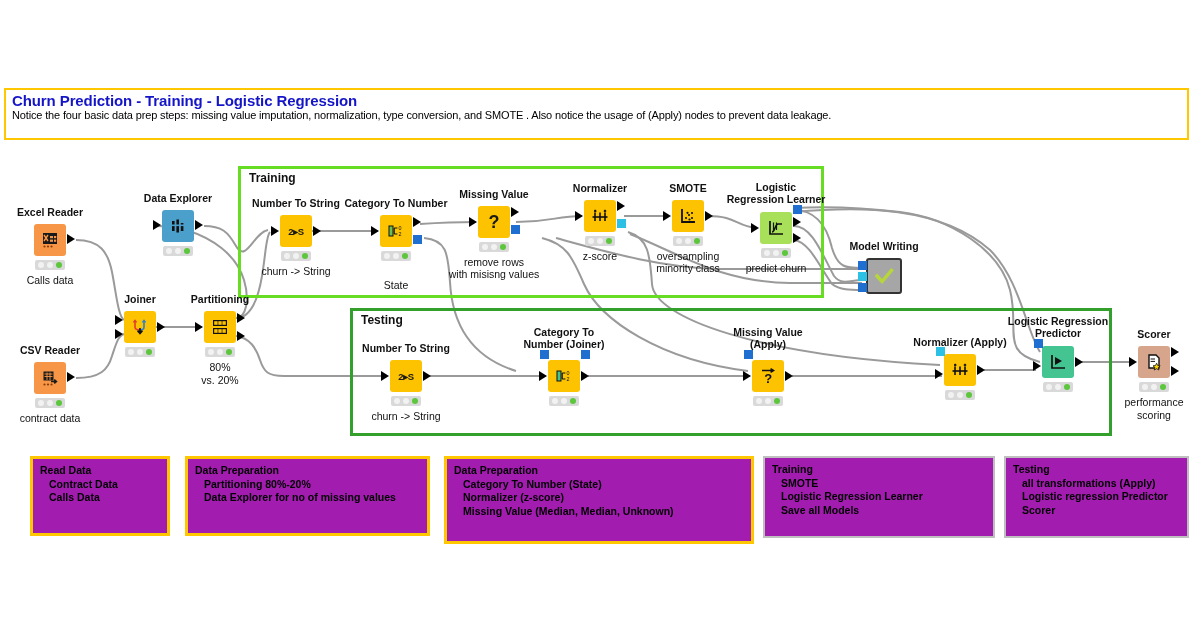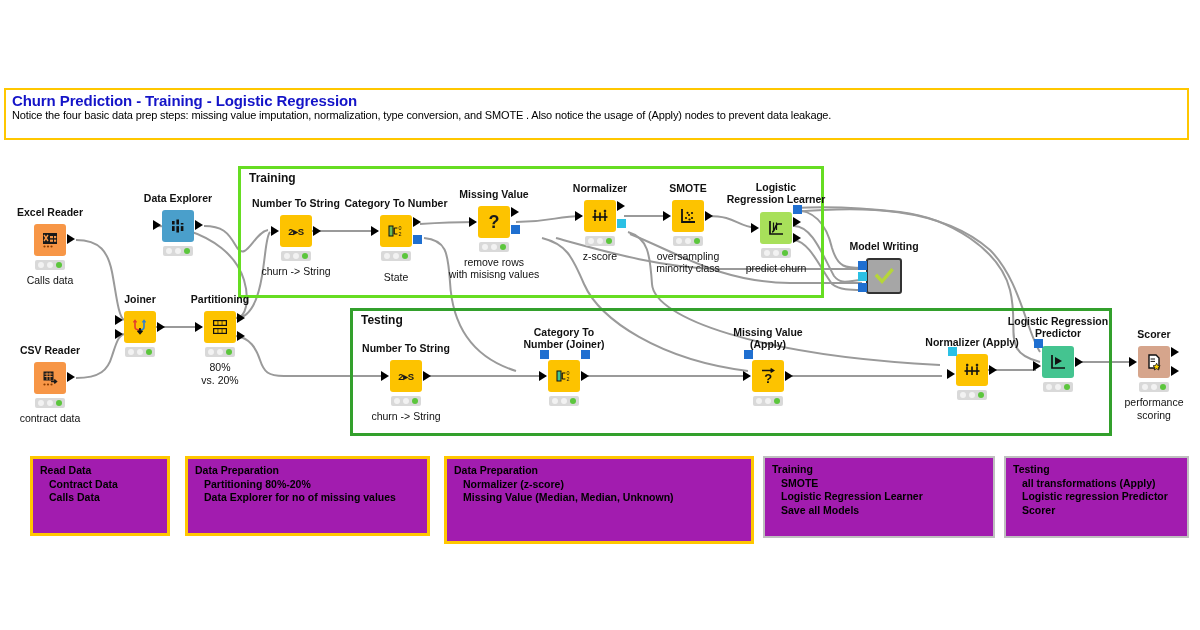--- a/index.html
+++ b/index.html
@@ -295,21 +295,21 @@
       </svg>
     </div>
     <div class="port-in" style="left:-9px;top:11px;"></div>
     <div class="port-out" style="left:33px;top:2px;"></div>
     <div class="port-sq" style="left:33px;top:20px;"></div>
     <div class="node-status" style="top:36px;">
         <i></i>
         <i></i>
         <i class="on"></i>
       </div>
-    <div class="node-sub" style="top:56px;">State</div>
+    <div class="node-sub" style="top:64px;">State</div>
   </div>
 
   <div class="node" style="left:478px;top:206px;width:32px;height:32px;">
     <div class="node-title" style="top:-18px;">Missing Value</div>
     <div class="node-body c-yellow">
       <span class="glyph" style="font-size:18px;">?</span>
     </div>
     <div class="port-in" style="left:-9px;top:11px;"></div>
     <div class="port-out" style="left:33px;top:1px;"></div>
     <div class="port-sq" style="left:33px;top:19px;"></div>
@@ -451,21 +451,21 @@
     <div class="port-sq" style="left:-8px;top:-10px;"></div>
     <div class="port-in" style="left:-9px;top:11px;"></div>
     <div class="port-out" style="left:33px;top:11px;"></div>
     <div class="node-status" style="top:36px;">
         <i></i>
         <i></i>
         <i class="on"></i>
       </div>
   </div>
 
-  <div class="node" style="left:944px;top:354px;width:32px;height:32px;margin-left:12px;">
+  <div class="node" style="left:944px;top:354px;width:32px;height:32px;">
     <div class="node-title" style="top:-18px;">Normalizer (Apply)</div>
     <div class="node-body c-yellow">
       <svg width="20" height="20" viewBox="0 0 20 20">
         <path d="M2.5 11 H17.5" stroke="#111" stroke-width="1.6"></path>
         <path d="M5 6.5 V15 M10 6.5 V15 M15 6.5 V15" stroke="#111" stroke-width="1.6"></path>
         <path d="M4 5 h2.4 M5.2 3.8 v2.4" stroke="#111" stroke-width="1.3"></path>
         <path d="M13.8 5 h2.4 M15 3.8 v2.4" stroke="#111" stroke-width="1.3"></path>
       </svg>
     </div>
     <div class="port-sq cyan" style="left:-8px;top:-7px;"></div>
@@ -525,20 +525,21 @@
   </div>
 
   <div class="anno yellow" style="left:185px;top:456px;width:245px;height:80px;">
     <div class="a-title">Data Preparation</div>
     <div class="a-item">Partitioning 80%-20%</div>
     <div class="a-item">Data Explorer for no of missing values</div>
   </div>
 
   <div class="anno yellow" style="left:444px;top:456px;width:310px;height:88px;">
     <div class="a-title">Data Preparation</div>
+    <div class="a-item">Category To Number (State)</div>
     <div class="a-item">Normalizer (z-score)</div>
     <div class="a-item">Missing Value (Median, Median, Unknown)</div>
   </div>
 
   <div class="anno gray" style="left:763px;top:456px;width:232px;height:82px;">
     <div class="a-title">Training</div>
     <div class="a-item">SMOTE</div>
     <div class="a-item"> Logistic Regression Learner</div>
     <div class="a-item">Save all Models</div>
   </div>

